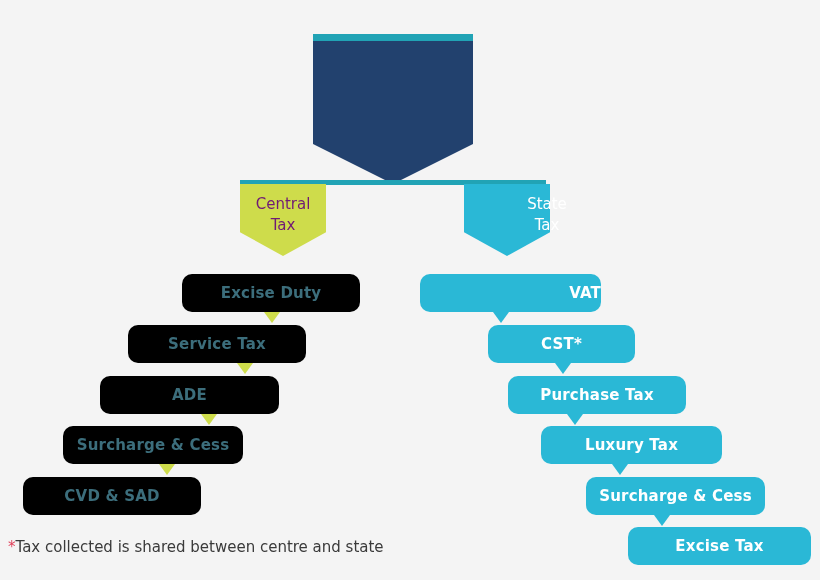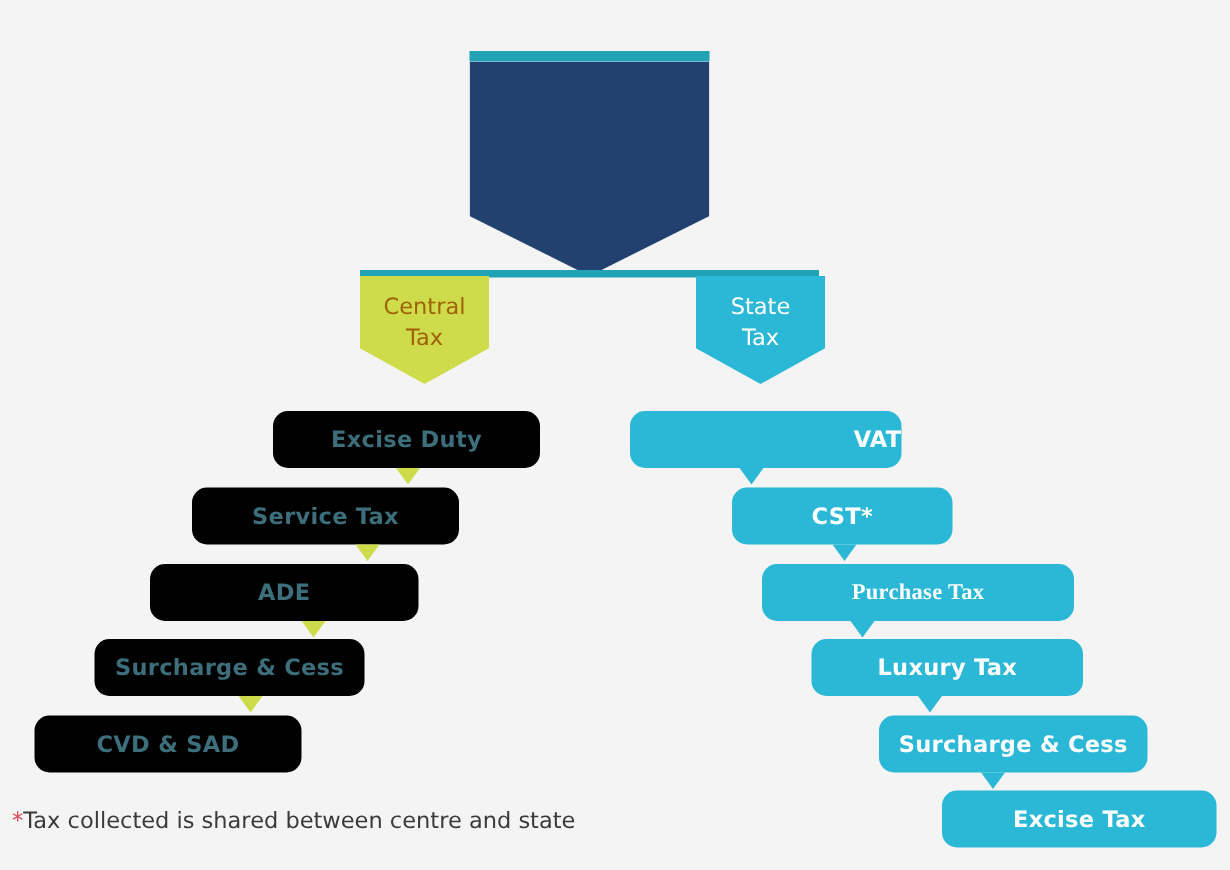--- a/index.html
+++ b/index.html
@@ -88,24 +88,24 @@
     left: 0;
     top: 10px;
     width: 86px;
     text-align: center;
     font-size: 15px;
     line-height: 21px;
     white-space: pre-line;
   }
   #branch-central { left: 240px; top: 184px; }
   #branch-central .branch-body { background: #cedc4b; }
-  #branch-central .branch-label { color: #a16207; }
+  #branch-central .branch-label { color: #701a75; }
   #branch-state { left: 464px; top: 184px; }
   #branch-state .branch-body { background: #2ab8d6; }
-  #branch-state .branch-label { color: #ffffff; }
+  #branch-state .branch-label { color: #ffffff; padding-left: 40px; }
 
   
   .node {
     position: absolute;
     height: 38px;
     border-radius: 10px;
     display: flex;
     align-items: center;
     justify-content: center;
     font-size: 15px;
@@ -187,21 +187,21 @@
     </div>
   <div id="state-column">
       <div class="node right" style="left: 420px; top: 274px; width: 181px; justify-content: flex-end;">
         <span>VAT</span>
         <div class="pointer" style="left: 73px;"></div>
       </div>
       <div class="node right" style="left: 488px; top: 325px; width: 147px;">
         <span>CST*</span>
         <div class="pointer" style="left: 67px;"></div>
       </div>
-      <div class="node right" style="left: 508px; top: 376px; width: 208px; font-family: Liberation Serif, serif;">
+      <div class="node right" style="left: 508px; top: 376px; width: 178px;">
         <span>Purchase Tax</span>
         <div class="pointer" style="left: 59px;"></div>
       </div>
       <div class="node right" style="left: 541px; top: 426px; width: 181px;">
         <span>Luxury Tax</span>
         <div class="pointer" style="left: 71px;"></div>
       </div>
       <div class="node right" style="left: 586px; top: 477px; width: 179px;">
         <span>Surcharge &amp; Cess</span>
         <div class="pointer" style="left: 68px;"></div>

